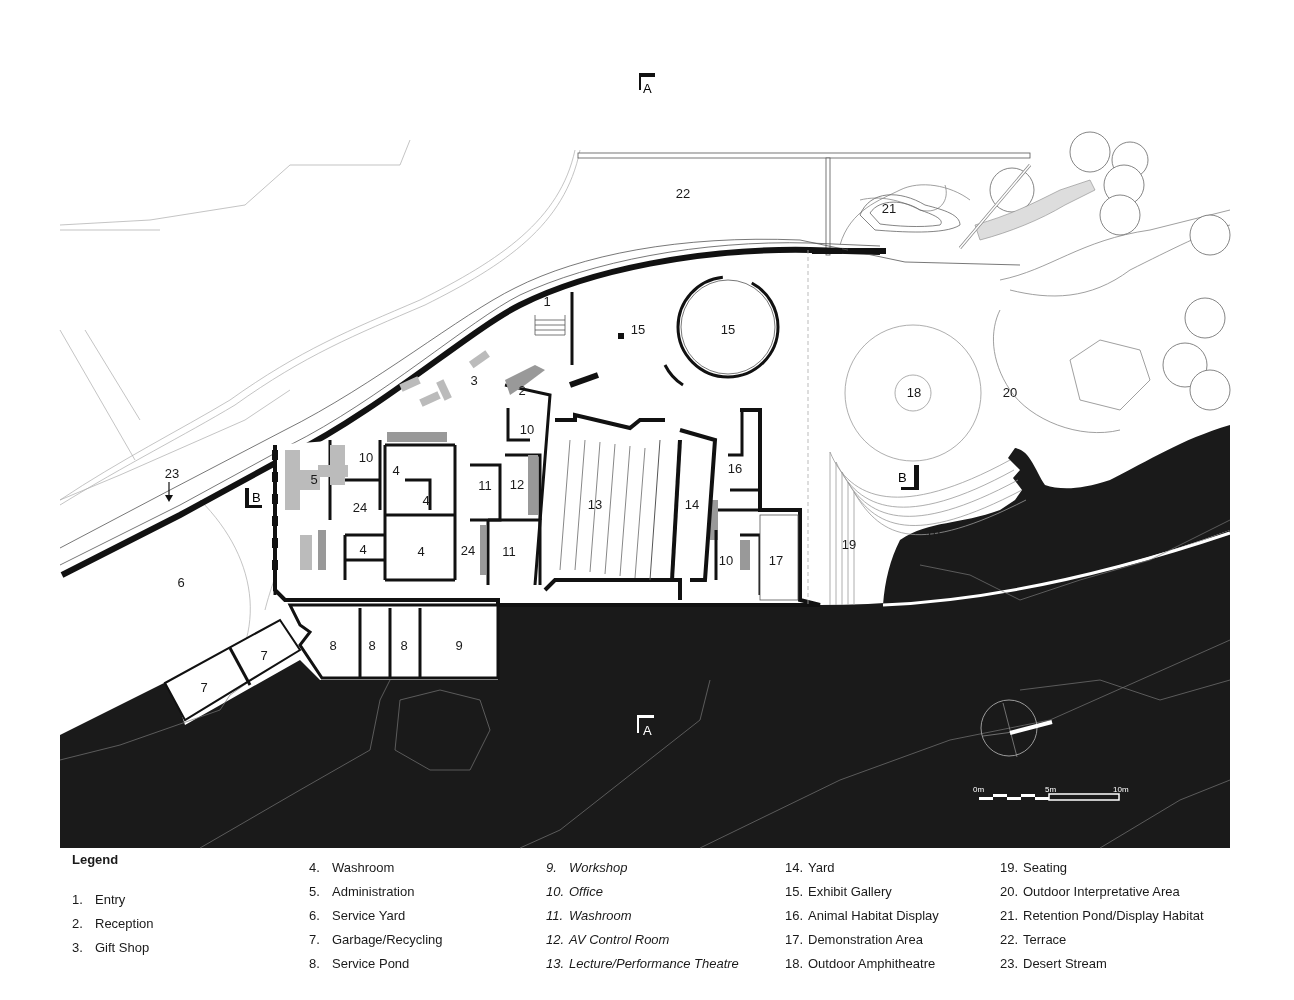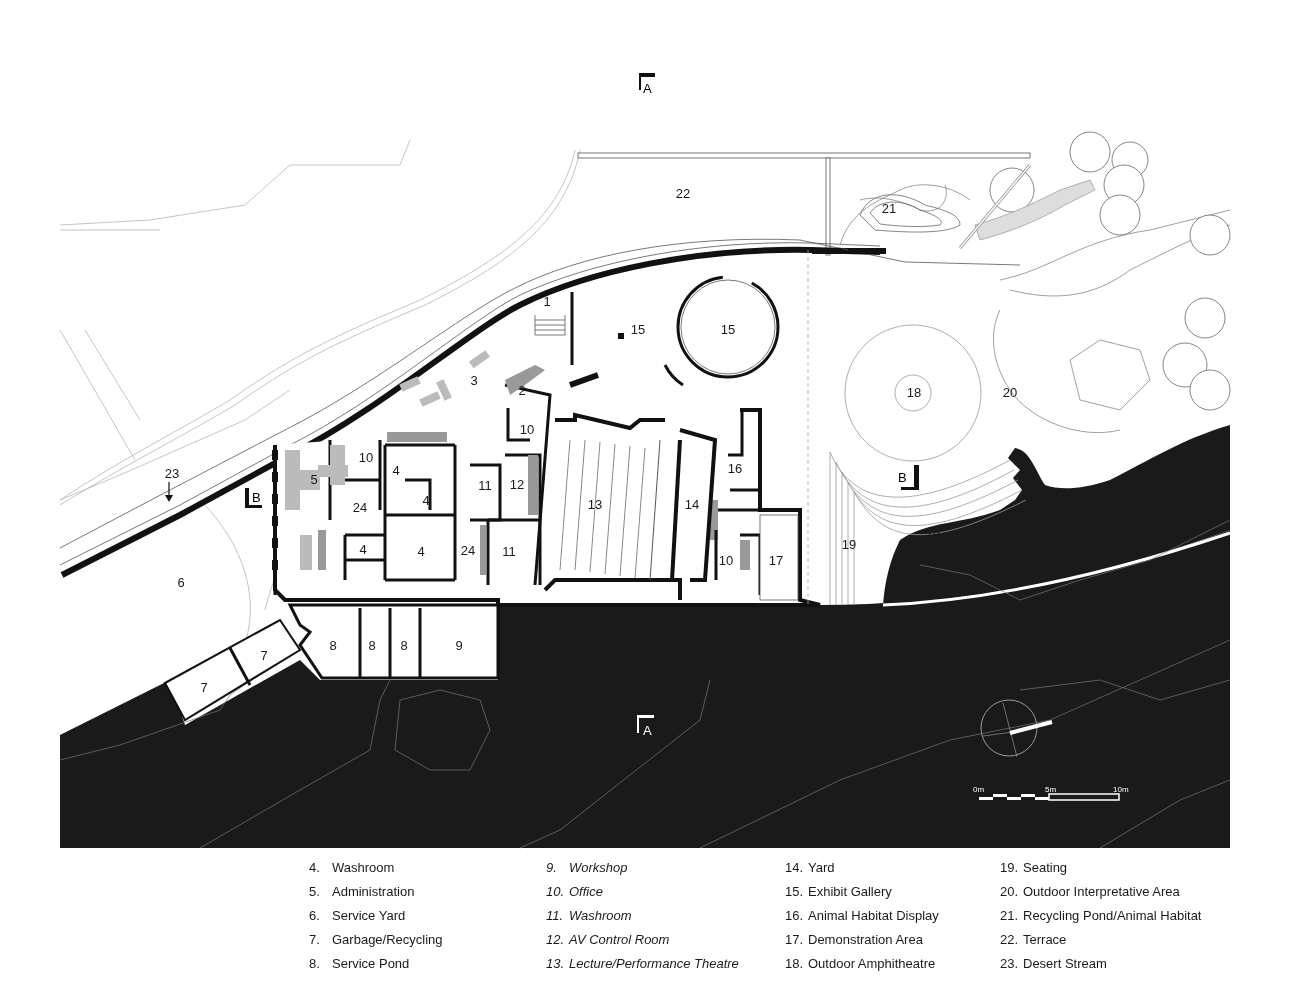--- a/index.html
+++ b/index.html
@@ -278,20 +278,27 @@
     <text class="room-label" x="1010" y="394">20</text>
     <text class="room-label" x="889" y="210">21</text>
     <text class="room-label" x="683" y="195">22</text>
     <text class="room-label" x="172" y="475">23</text>
     <text class="room-label" x="360" y="509">24</text>
     <text class="room-label" x="468" y="552">24</text>
   </g>
 </svg>
 
 <div id="legend">
+  <div class="legend-col" style="left:0;">
+    <div class="legend-title">Legend</div>
+    <div class="legend-spacer"></div>
+    <div class="legend-item"><span class="num">1.</span><span>Entry</span></div>
+    <div class="legend-item"><span class="num">2.</span><span>Reception</span></div>
+    <div class="legend-item"><span class="num">3.</span><span>Gift Shop</span></div>
+  </div>
   <div class="legend-col" style="left:237px;">
     <div class="legend-item"><span class="num">4.</span><span>Washroom</span></div>
     <div class="legend-item"><span class="num">5.</span><span>Administration</span></div>
     <div class="legend-item"><span class="num">6.</span><span>Service Yard</span></div>
     <div class="legend-item"><span class="num">7.</span><span>Garbage/Recycling</span></div>
     <div class="legend-item"><span class="num">8.</span><span>Service Pond</span></div>
   </div>
   <div class="legend-col" style="left:474px;font-style:italic;">
     <div class="legend-item"><span class="num">9.</span><span>Workshop</span></div>
     <div class="legend-item"><span class="num">10.</span><span>Office</span></div>
@@ -302,17 +309,17 @@
   <div class="legend-col" style="left:713px;">
     <div class="legend-item"><span class="num">14.</span><span>Yard</span></div>
     <div class="legend-item"><span class="num">15.</span><span>Exhibit Gallery</span></div>
     <div class="legend-item"><span class="num">16.</span><span>Animal Habitat Display</span></div>
     <div class="legend-item"><span class="num">17.</span><span>Demonstration Area</span></div>
     <div class="legend-item"><span class="num">18.</span><span>Outdoor Amphitheatre</span></div>
   </div>
   <div class="legend-col" style="left:928px;">
     <div class="legend-item"><span class="num">19.</span><span>Seating</span></div>
     <div class="legend-item"><span class="num">20.</span><span>Outdoor Interpretative Area</span></div>
-    <div class="legend-item"><span class="num">21.</span><span>Recycling Pond/Animal Habitat</span></div>
+    <div class="legend-item"><span class="num">21.</span><span>Retention Pond/Display Habitat</span></div>
     <div class="legend-item"><span class="num">22.</span><span>Terrace</span></div>
     <div class="legend-item"><span class="num">23.</span><span>Desert Stream</span></div>
   </div>
 </div>
 
 </body></html>

